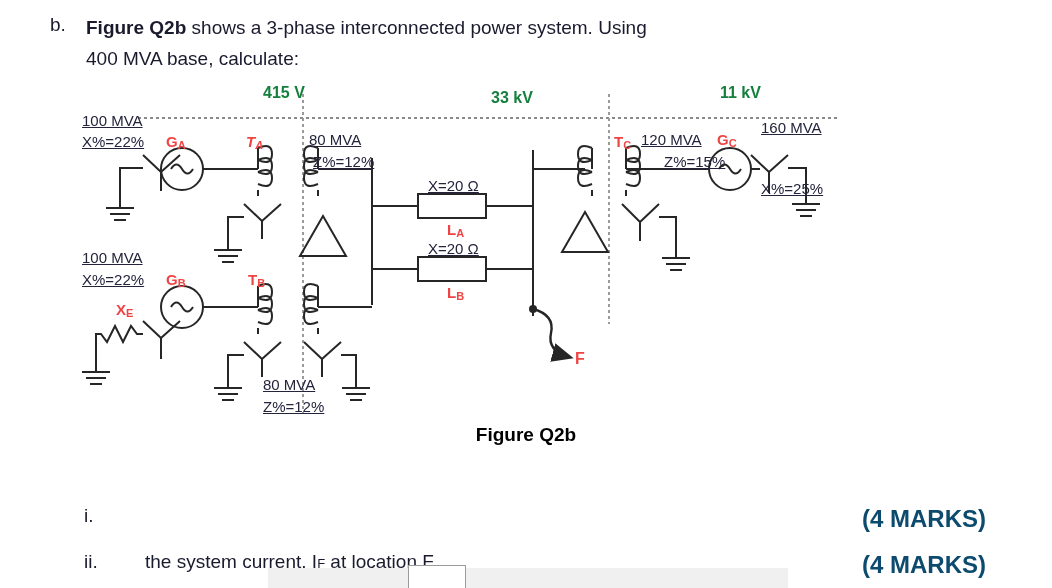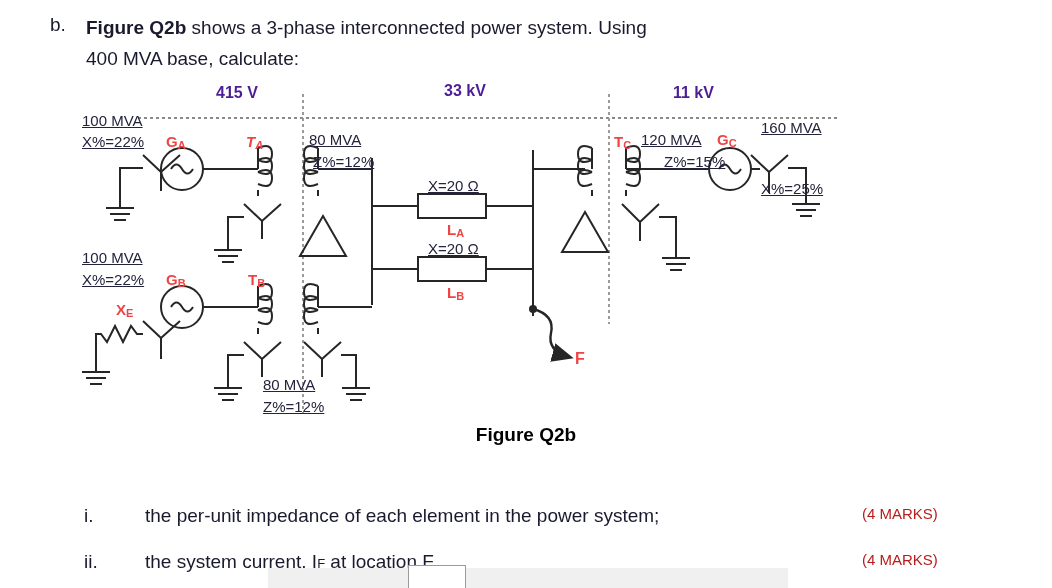--- a/index.html
+++ b/index.html
@@ -18,31 +18,31 @@
   .stem-marker{position:absolute;left:0;top:6px;font-size:19px;color:#1a1a2e;}
   .stem-body{position:absolute;left:36px;top:4px;width:754px;
              font-size:19px;line-height:31px;text-align:justify;color:#1a1a2e;}
   .stem-body b{font-weight:bold;}
   .stem-line2{position:absolute;left:36px;top:35px;font-size:19px;line-height:31px;color:#1a1a2e;}
 
   
   .figure{position:absolute;left:0;top:76px;width:1052px;height:380px;}
   .lbl{position:absolute;font-size:15px;color:#23233c;white-space:nowrap;letter-spacing:0px;text-decoration:underline;}
   .lbl-b{position:absolute;font-size:15px;font-weight:bold;color:#ef4444;white-space:nowrap;}
-  .kv{position:absolute;font-size:16px;font-weight:bold;color:#4c1d95;white-space:nowrap;}
+  .kv{position:absolute;font-size:16px;font-weight:bold;color:#15803d;white-space:nowrap;margin-left:47px;}
   .sub{font-size:11px;vertical-align:baseline;position:relative;top:2px;font-weight:bold;}
   .figcap{position:absolute;left:0;top:348px;width:1052px;text-align:center;
           font-size:19px;font-weight:bold;color:#000;}
 
   svg.wire{position:absolute;left:0;top:0;width:1052px;height:380px;}
 
   
   .q{position:absolute;font-size:19px;color:#1a1a2e;white-space:nowrap;}
   .q-rn{position:absolute;font-size:19px;color:#1a1a2e;}
-  .marks{position:absolute;font-size:15px;font-weight:normal;color:#b91c1c;white-space:nowrap;}
+  .marks{position:absolute;font-size:24px;font-weight:bold;color:#0c4a6e;white-space:nowrap;}
 
   
   .botbar{position:absolute;left:268px;top:568px;width:520px;height:20px;background:#f0f0f0;}
   .botbox{position:absolute;left:408px;top:565px;width:56px;height:23px;background:#fff;border:1px solid #9a9a9a;}
 </style>
 </head>
 <body>
 
 <div class="page">
 
@@ -50,21 +50,21 @@
     <span class="stem-marker">b.</span>
     <div class="stem-body">
       <b>Figure Q2b</b><span> shows a 3-phase interconnected power system. Using</span>
     </div>
     <div class="stem-line2">400 MVA base, calculate:</div>
   </div>
 
   <div class="figure">
 
     <div class="kv" style="left:216px;top:8px;">415 V</div>
-    <div class="kv" style="left:444px;top:6px;">33 kV</div>
+    <div class="kv" style="left:444px;top:13px;">33 kV</div>
     <div class="kv" style="left:673px;top:8px;">11 kV</div>
 
     <svg class="wire" viewBox="0 0 1052 380">
       <defs>
         <marker id="arrF" markerWidth="9" markerHeight="9" refX="7" refY="4" orient="auto">
           <path d="M0,0 L9,4 L0,8 z" fill="#262626"></path>
         </marker>
       </defs>
       <g stroke="#262626" fill="none" stroke-width="2">
 
@@ -209,21 +209,20 @@
 
     <div class="lbl" style="left:428px;top:164px;">X=20 Ω</div>
     <div class="lbl-b" style="left:447px;top:208px;"><span>L</span><span class="sub">B</span></div>
 
     <div class="lbl-b" style="left:575px;top:274px;font-size:16px;">F</div>
 
     <div class="figcap">Figure Q2b</div>
   </div>
 
   <div class="q-rn" style="left:84px;top:505px;">i.</div>
-  <div class="q" style="left:145px;top:505px;">the per-unit impedance of each element in the power system;</div>
   <div class="marks" style="left:862px;top:505px;">(4 MARKS)</div>
 
   <div class="q-rn" style="left:84px;top:551px;">ii.</div>
   <div class="q" style="left:145px;top:551px;"><span>the system current, I</span><span style="font-size:13px;">F</span><span> at location F.</span></div>
   <div class="marks" style="left:862px;top:551px;">(4 MARKS)</div>
 
   <div class="botbar"></div>
   <div class="botbox"></div>
 
 </div>

